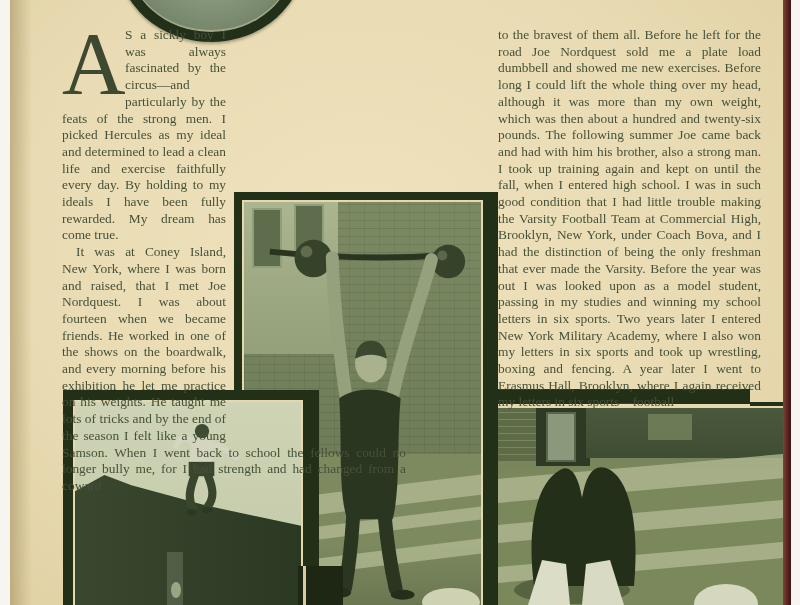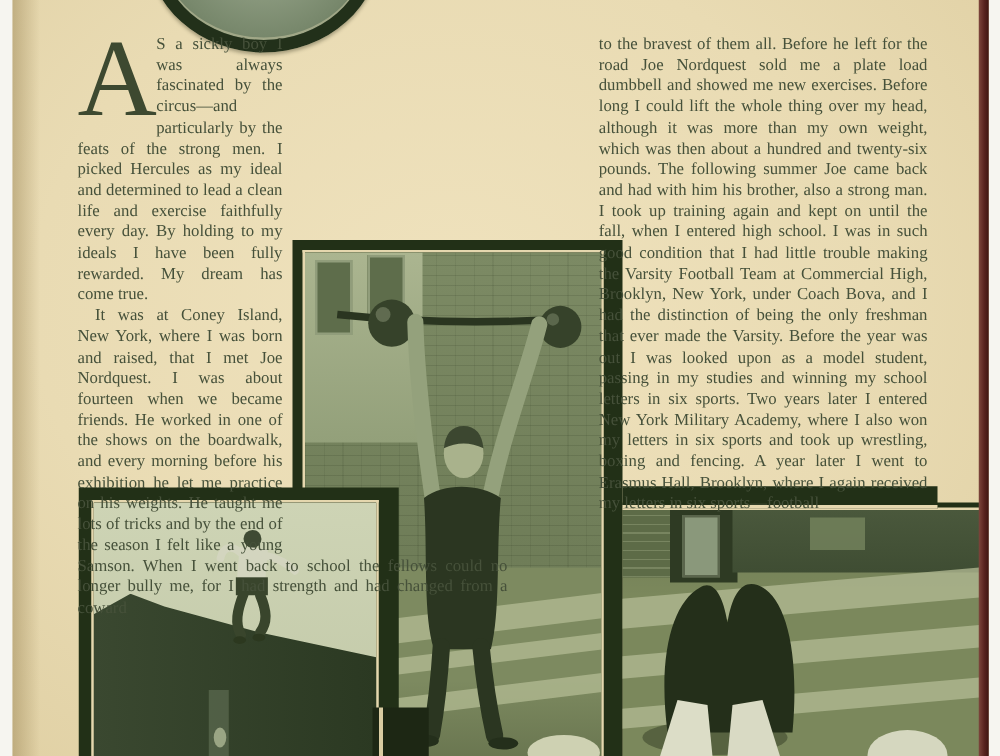--- a/index.html
+++ b/index.html
@@ -18,21 +18,21 @@
   .ornament{position:absolute;left:118px;top:-124px;width:166px;height:146px;z-index:2;
         border-radius:50%;border:10px solid #22301a;
         background:radial-gradient(circle at 50% 42%, #a4b197, #78886c 68%, #5f7156 100%);
         box-shadow:inset 0 -2px 0 rgba(240,230,190,.35), 0 2px 3px rgba(40,40,20,.35);}
 
   
   .col{position:absolute;color:#46513a;font-size:13.4px;line-height:16.7px;
        text-align:justify;z-index:5;}
   .col p{margin:0;}
   .col-left{left:62px;top:27px;width:344px;}
-  .col-right{left:385px;top:27px;width:357px;}
+  .col-right{left:404px;top:27px;width:357px;}
   .spacer-r{float:right;width:180px;height:245px;margin-top:171px;}
   .spacer-l{float:left;width:94px;height:258px;margin-top:160px;}
   .dropcap{float:left;font-size:88px;line-height:66px;height:68px;width:58px;
        margin:4px 5px 0 0;color:#3d4930;text-align:left;}
   .p-indent{text-indent:14px;}
 
   
   .photo{position:absolute;background:#223017;}
   .ph-in{position:absolute;overflow:hidden;border:2px solid #e5d7ae;border-bottom:none;}
   .photo-center{left:234px;top:192px;width:264px;height:413px;z-index:2;}

